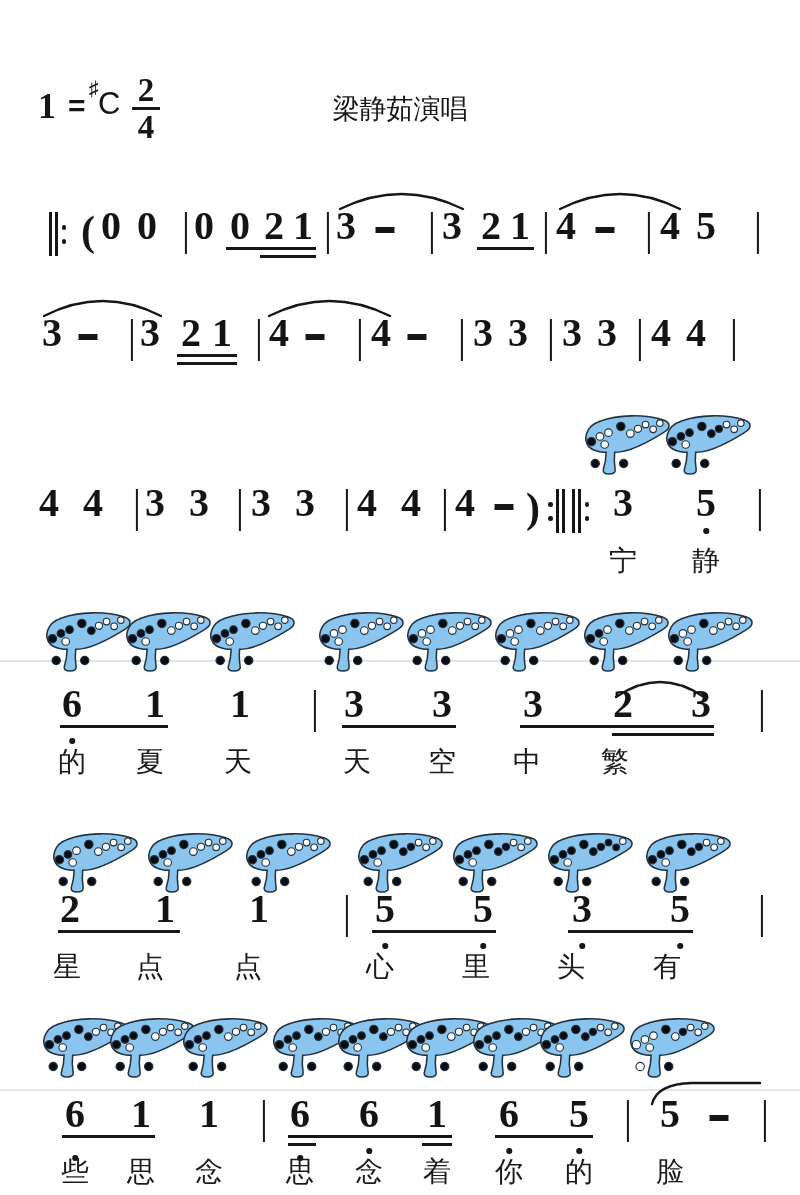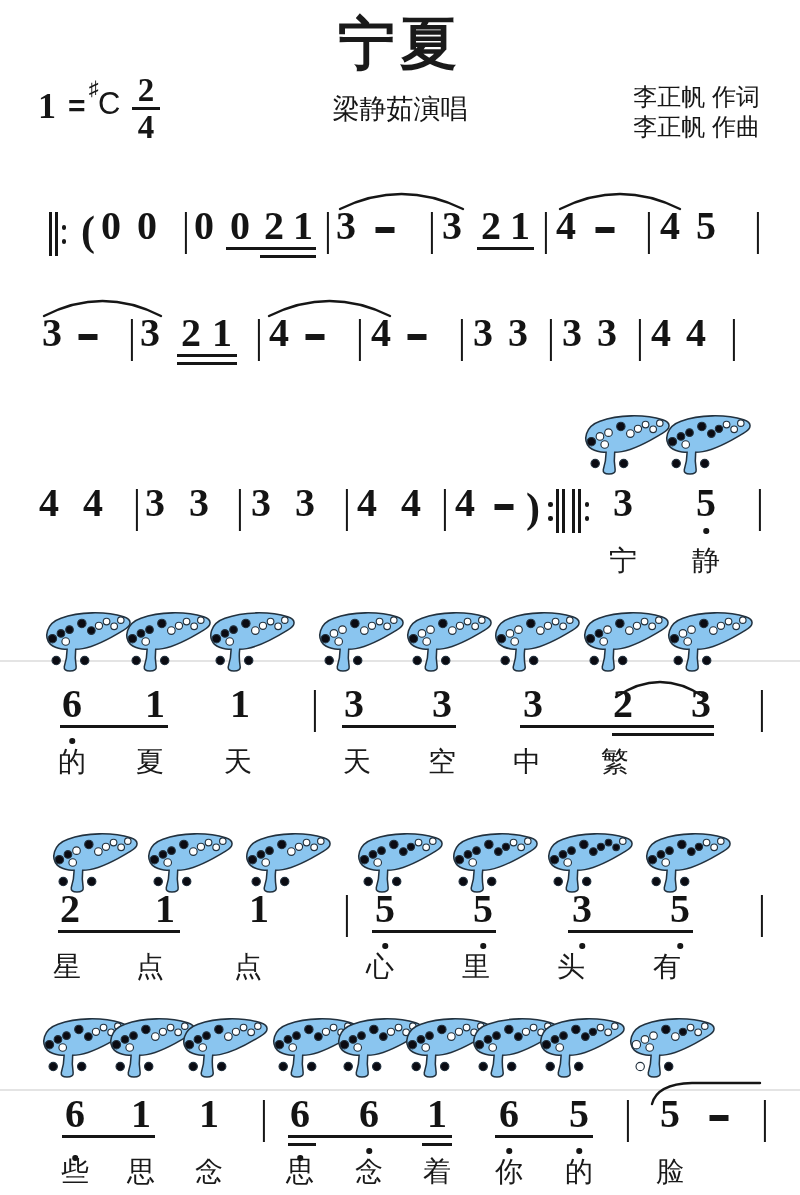--- a/index.html
+++ b/index.html
@@ -37,40 +37,35 @@
   .rdot{position:absolute;width:4.5px;height:4.5px;border-radius:50%;background:#161616;}
   .rs .b1{left:0}.rs .b2{left:6px}.rs .rd{left:12.5px}
   .re .b1{right:0}.re .b2{right:6px}.re .rd{right:12.5px}
   .rd1{top:13px}.rd2{top:27px}
   .arc,.oca{position:absolute;overflow:visible;}
 </style>
 </head>
 <body>
 
 <div id="sheet">
-  <div class="title">宁夏</div>
 
   <div class="keysig">
     <span class="k-scale">1</span>
     <span class="k-eq">=</span>
     <span class="k-sharp">♯</span>
     <span class="k-note">C</span>
     <span class="frac">
       <span class="ft">2</span>
       <span class="fd"></span>
       <span class="ft">4</span>
     </span>
   </div>
 
   <div class="singer">梁静茹演唱</div>
 
-  <div class="credits">
-    <div>李正帆  作词</div>
-    <div>李正帆  作曲</div>
-  </div>
 
 
   <div class="seam" style="top:660px"></div>
   <div class="seam" style="top:1089px"></div>
 
   <div id="music">
       <div class="rep rs" style="left: 49px; top: 212px;">
         <span class="rbar b1"></span>
         <span class="rbar b2"></span>
         <span class="rdot rd rd1"></span>

